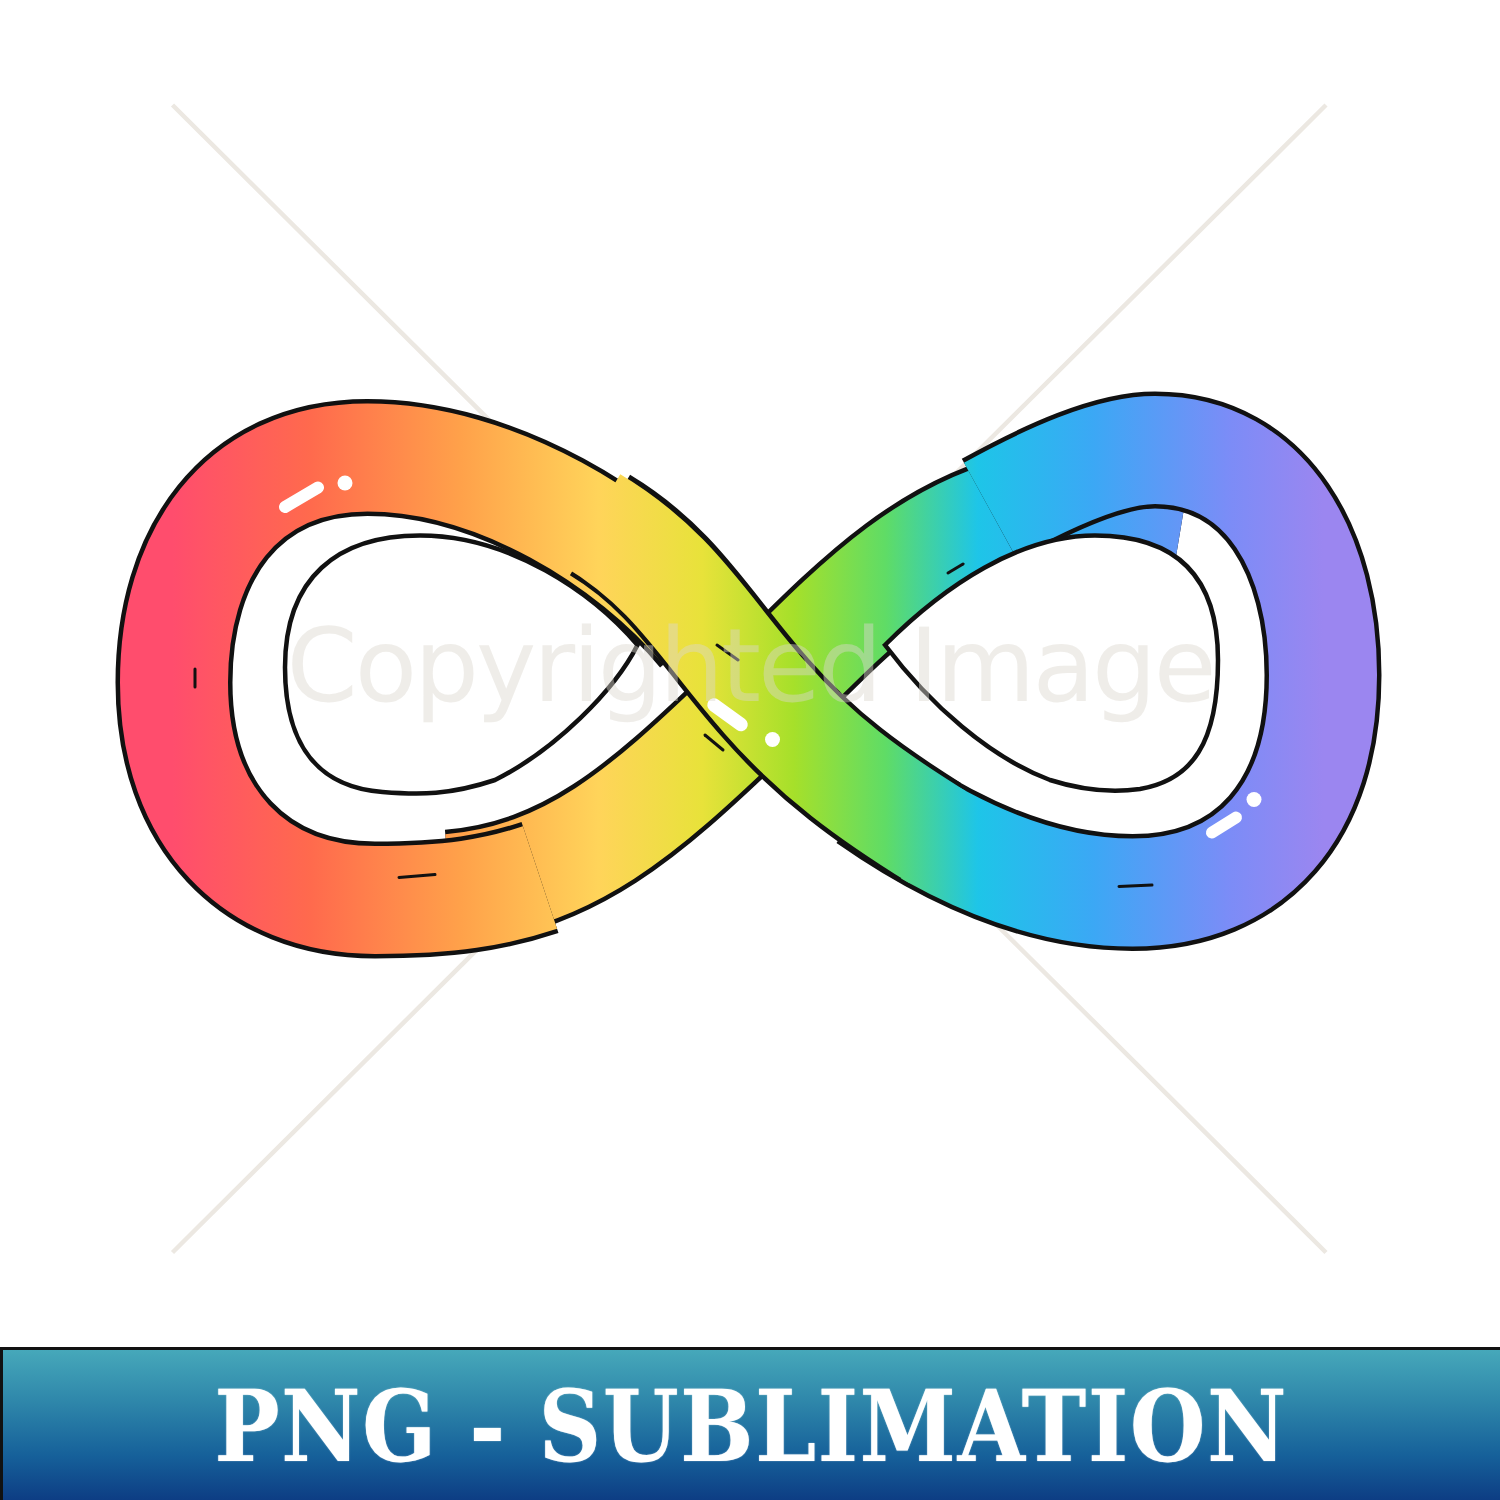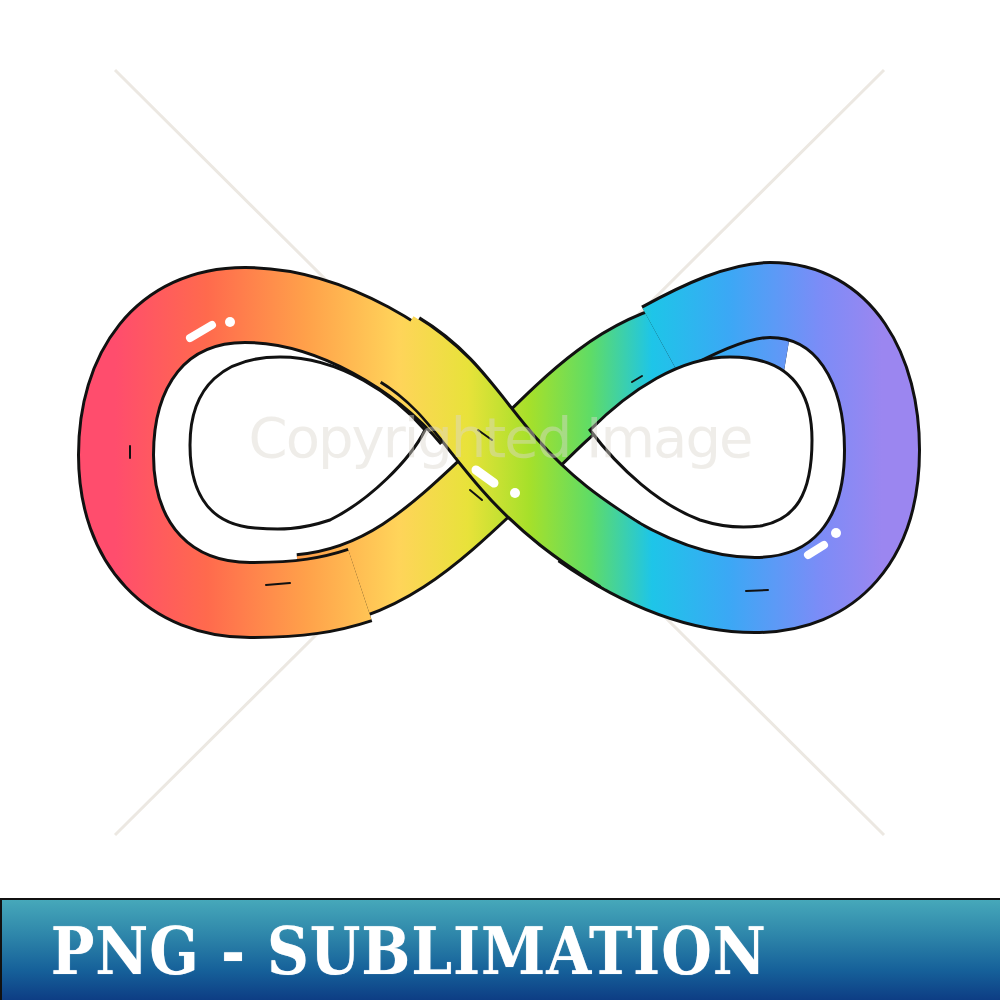--- a/index.html
+++ b/index.html
@@ -27,39 +27,40 @@
       width: 1000px;
       height: 898px;
     }
     .watermark-text {
       position: absolute;
       left: 0;
       top: 405px;
       width: 1000px;
       text-align: center;
       font-family: "DejaVu Sans", sans-serif;
-      font-size: 56px;
+      font-size: 68px;
       letter-spacing: -2px;
       color: rgba(220, 214, 206, 0.45);
       pointer-events: none;
       white-space: nowrap;
       z-index: 3;
     }
     .banner {
       position: absolute;
       left: 0;
       top: 898px;
       width: 1000px;
       height: 102px;
       box-sizing: border-box;
       border-top: 2px solid #111111;
       border-left: 2px solid #111111;
       background: linear-gradient(to bottom, #46a8ba 0%, #2e86aa 35%, #16619a 70%, #0d3d84 100%);
       display: flex;
       align-items: center;
+      justify-content: center;
     }
     .banner-text {
       color: #ffffff;
       font-family: "DejaVu Serif", serif;
       font-weight: bold;
       font-size: 66px;
       letter-spacing: 1px;
       line-height: 1;
       transform: scaleX(0.88);
       white-space: nowrap;

